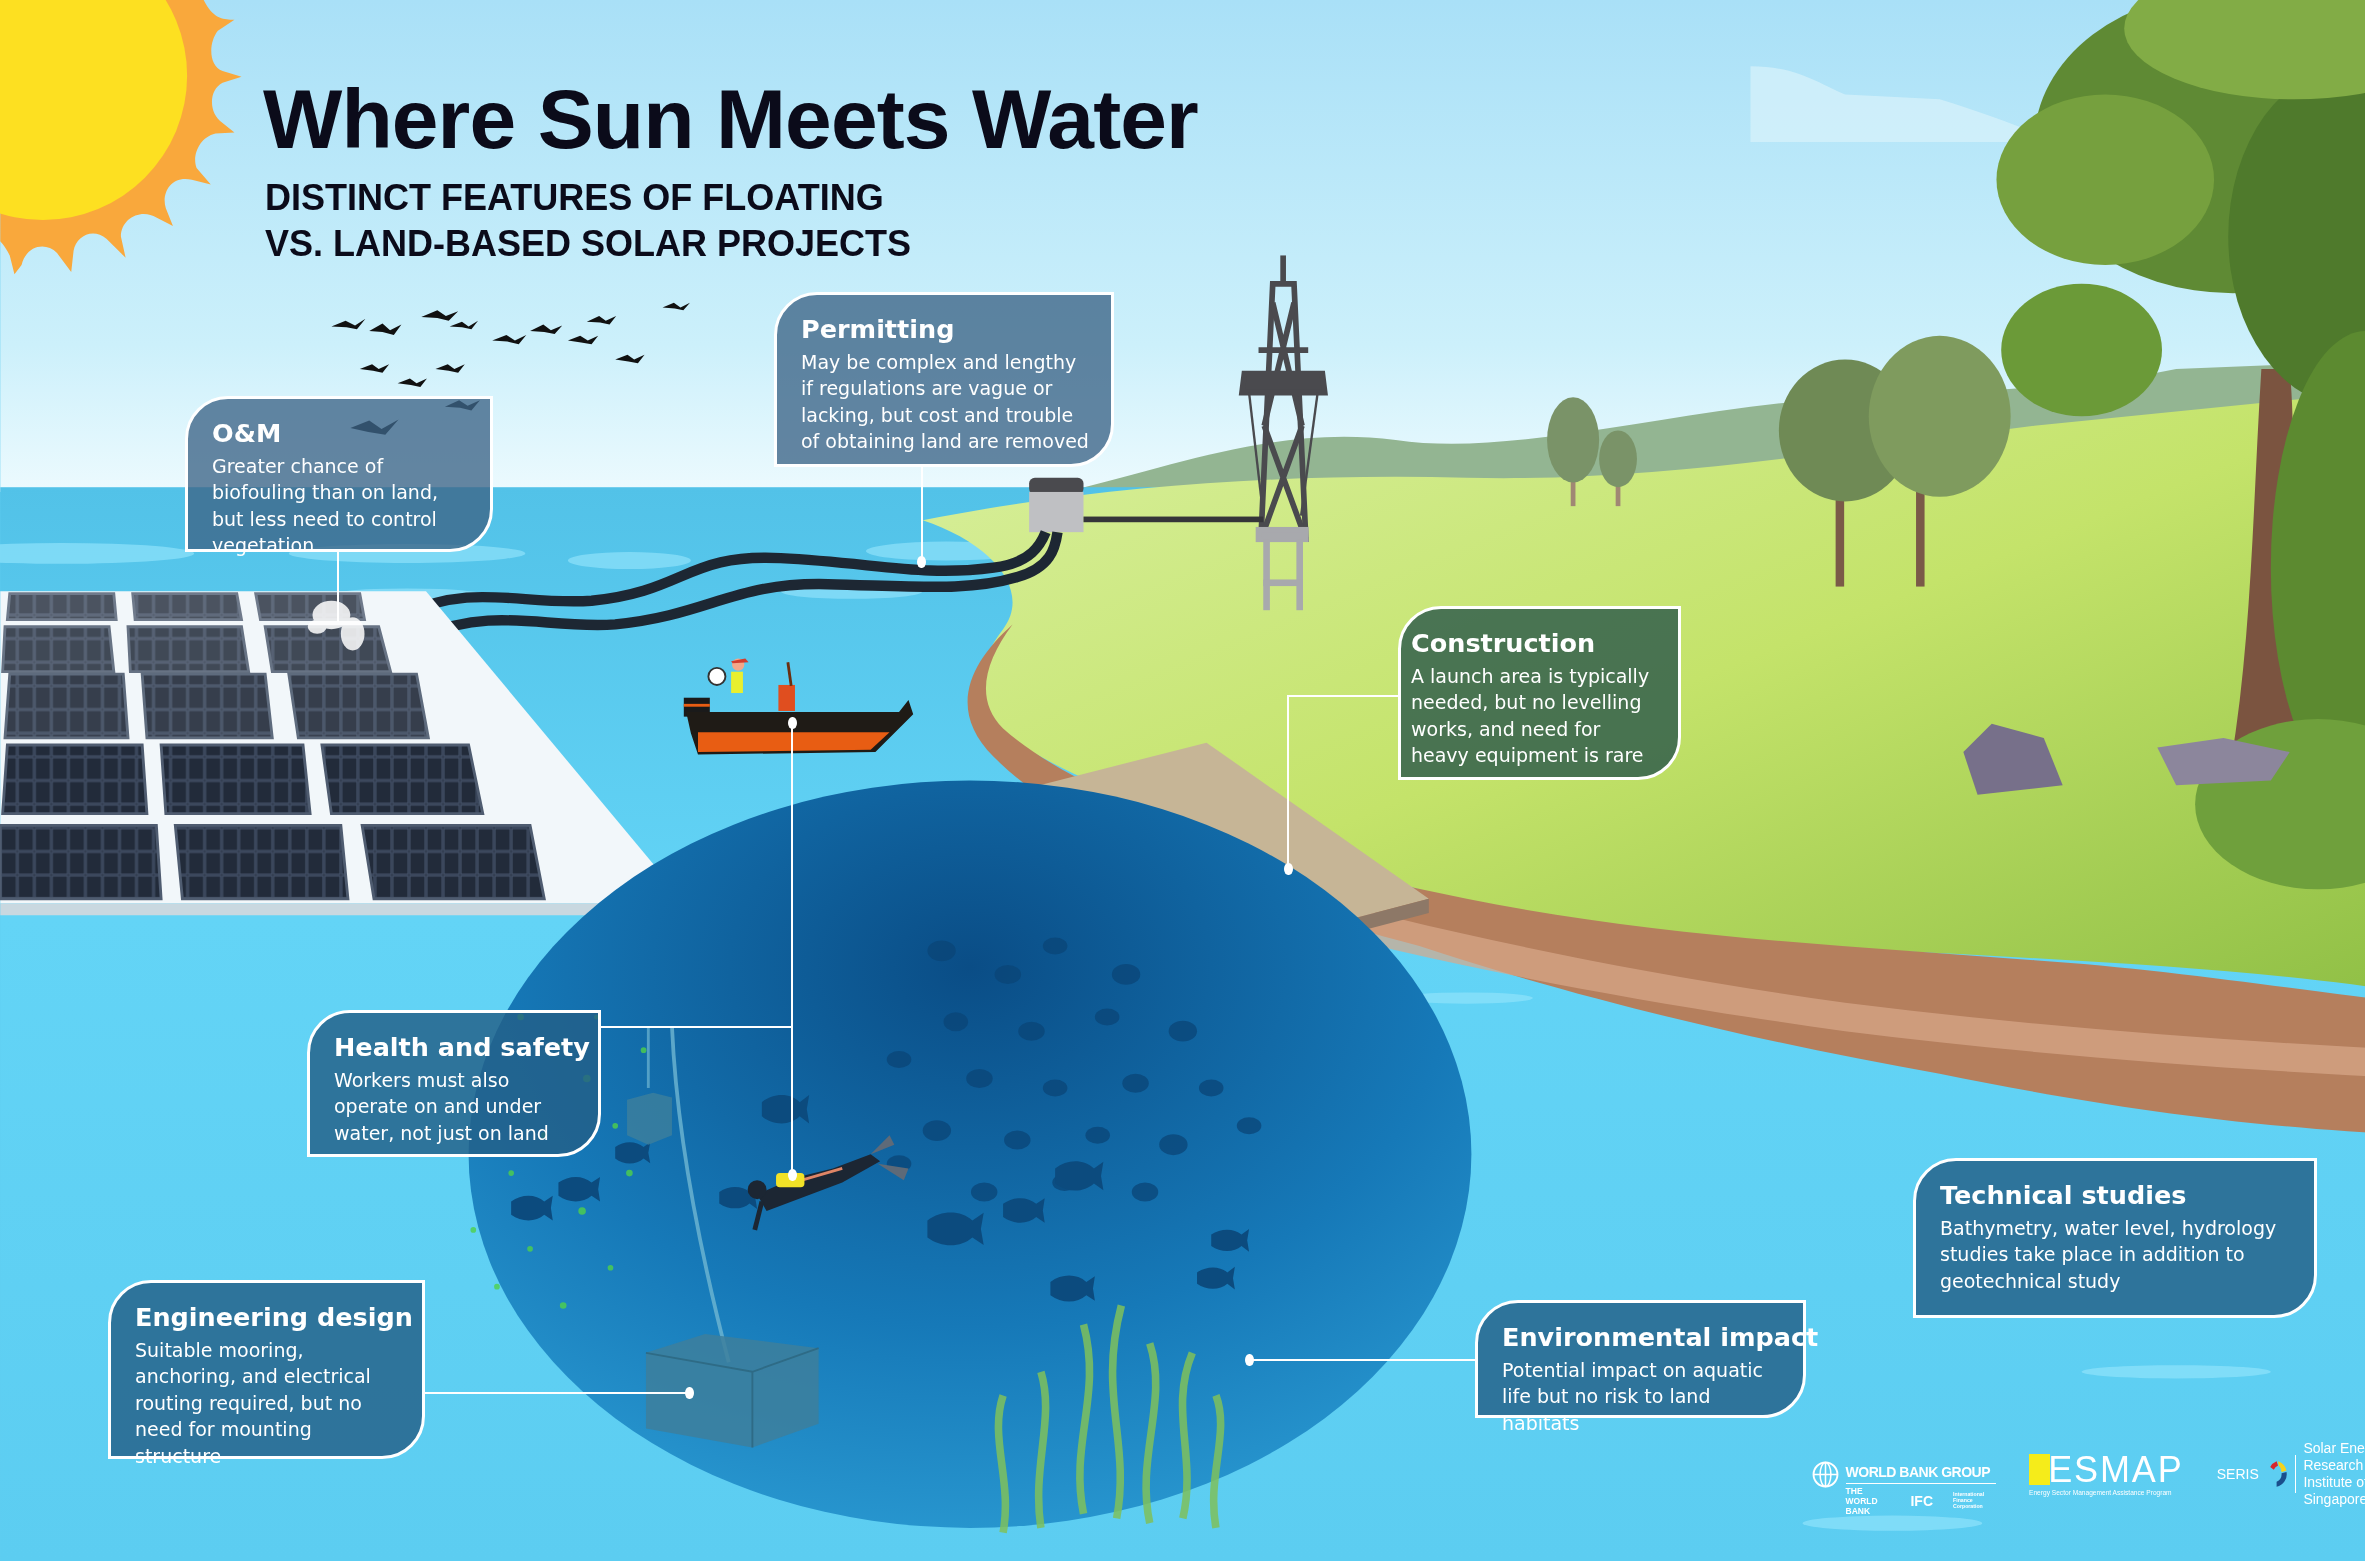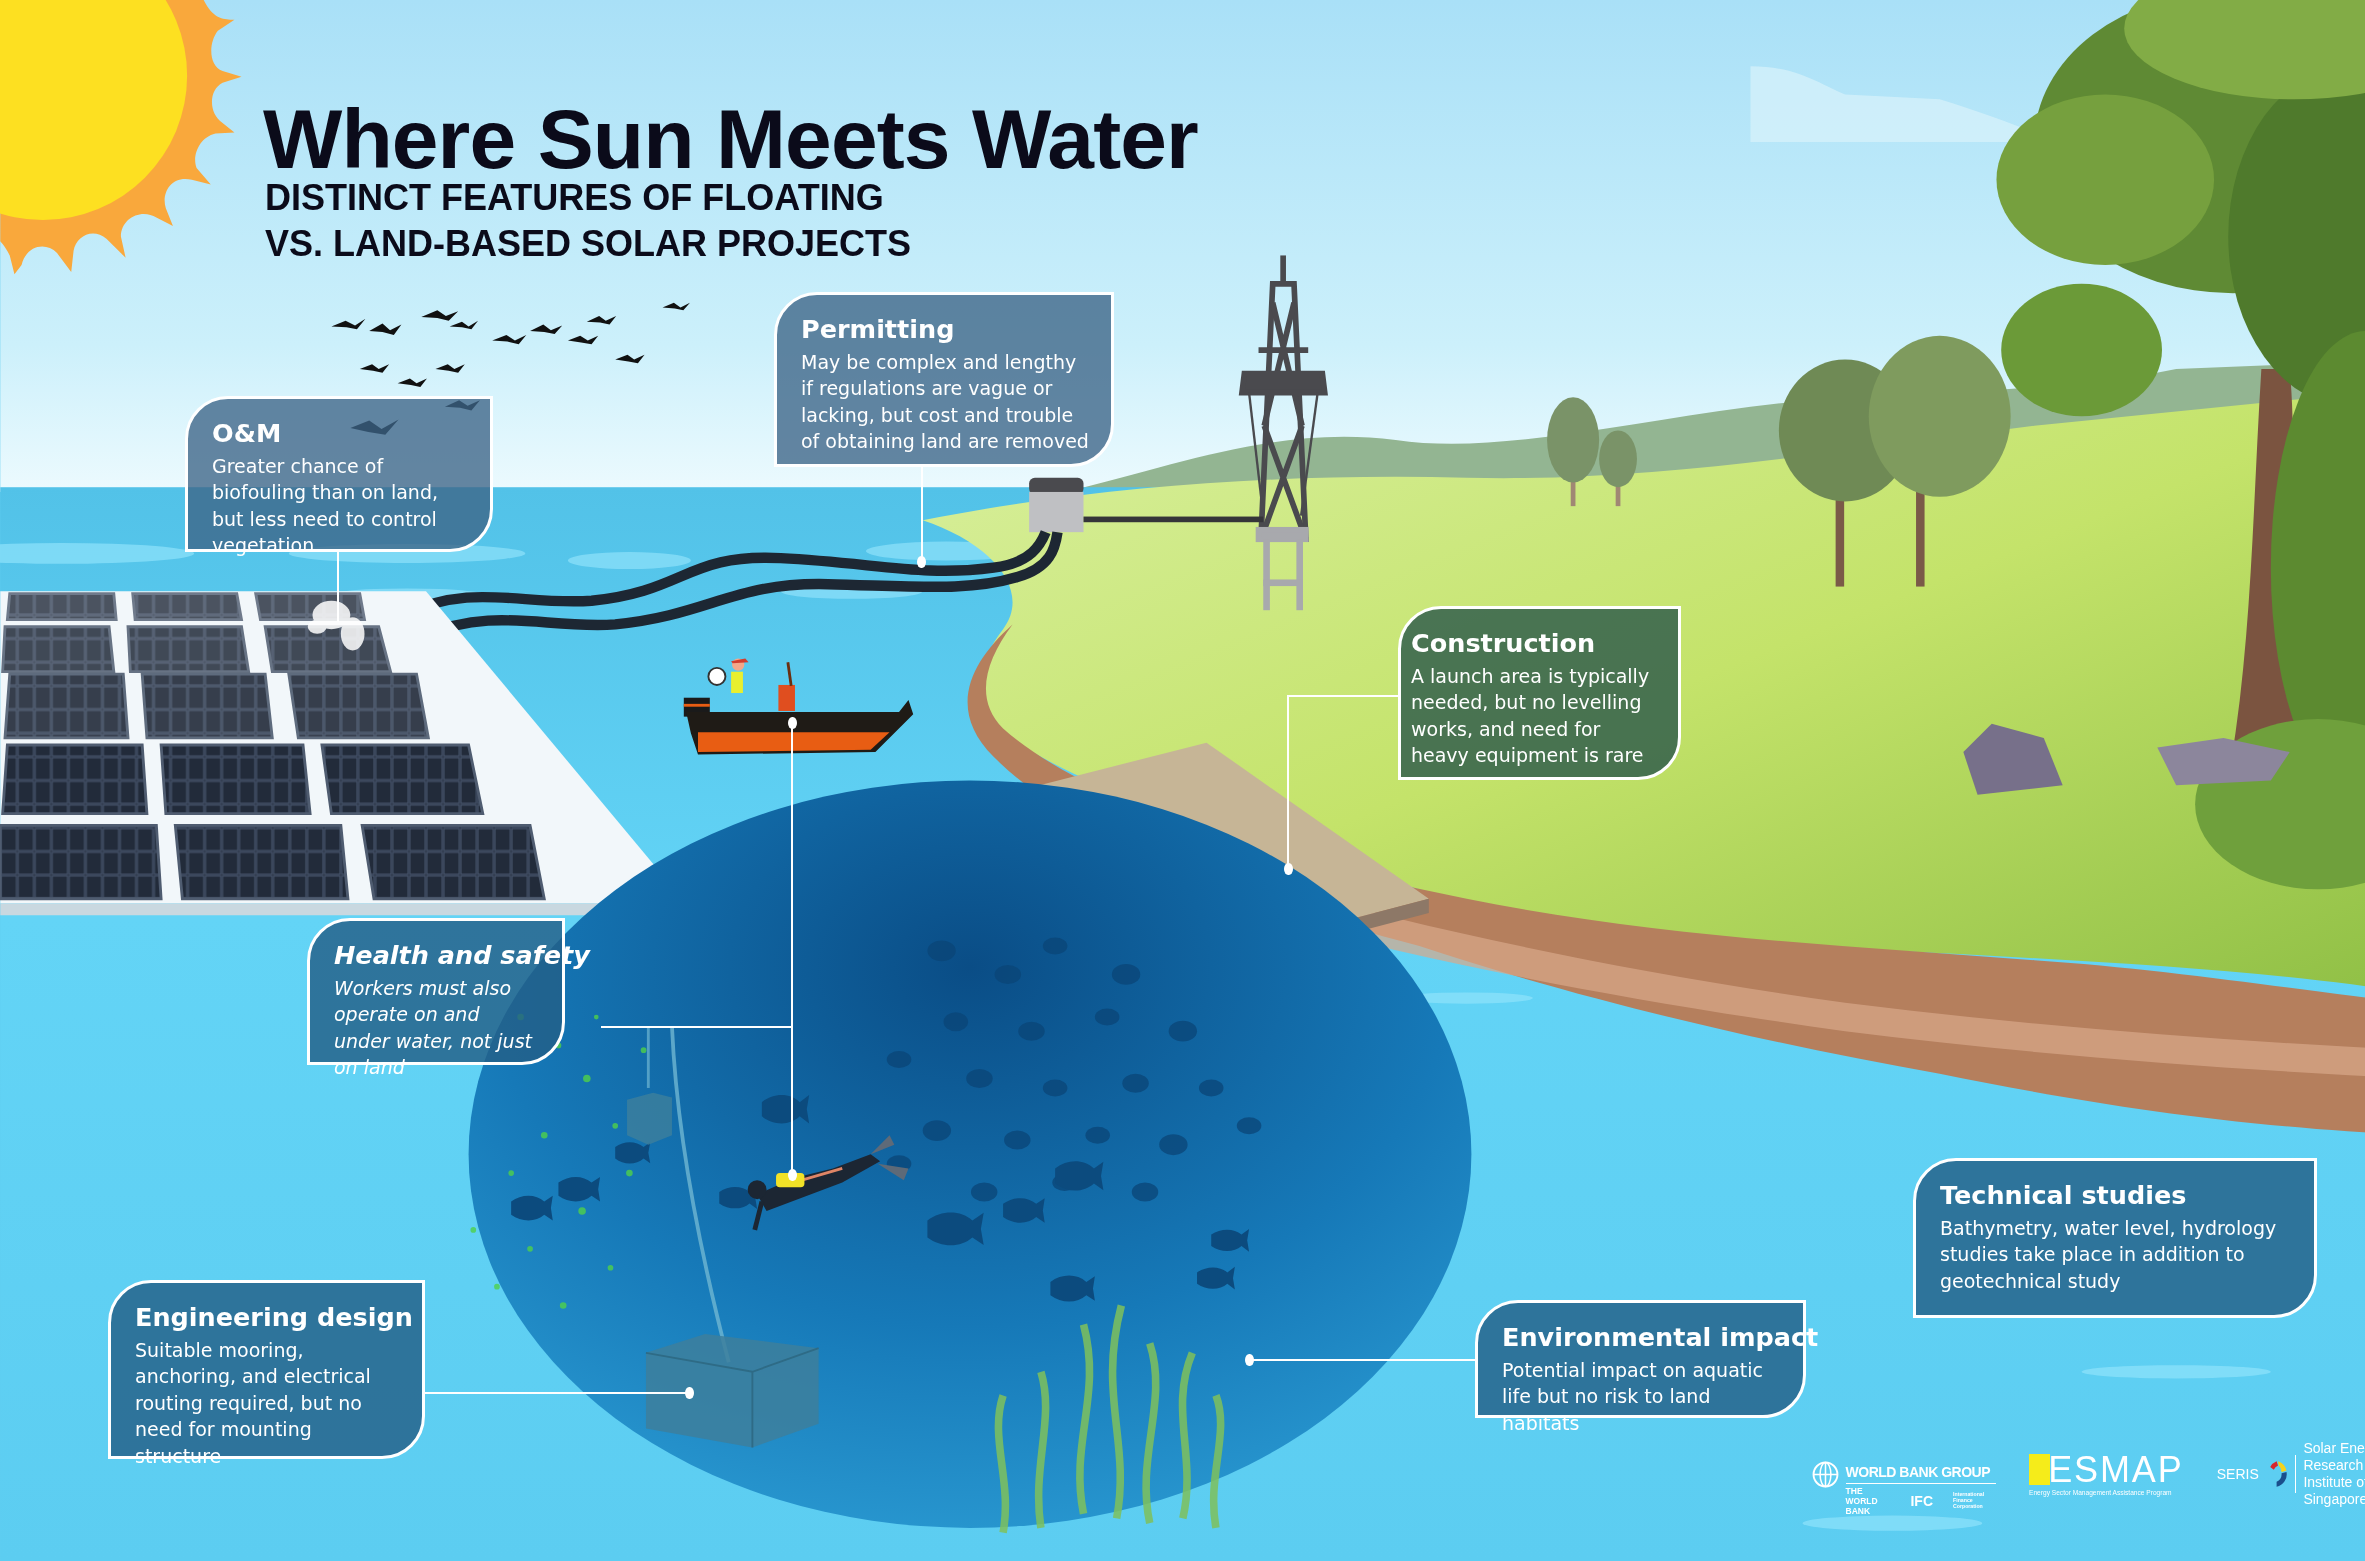--- a/index.html
+++ b/index.html
@@ -1,18 +1,18 @@
 <!DOCTYPE html>
 <html style="font-size:7.6px"><head>
 <meta charset="utf-8">
 <style>
   html, body { margin:0; padding:0; }
   body { width:2413px; height:1561px; overflow:hidden; position:relative; background:#5fcdf0; font-family:"DejaVu Sans", sans-serif; }
   #scene { position:absolute; left:0; top:0; width:2413px; height:1561px; }
-  .title { position:absolute; left:263px; top:71px; font-family:"Liberation Sans", sans-serif; font-weight:700; font-size:84px; color:#0b0b1a; letter-spacing:-0.9px; white-space:nowrap;margin-top:20px; }
+  .title { position:absolute; left:263px; top:71px; font-family:"Liberation Sans", sans-serif; font-weight:700; font-size:84px; color:#0b0b1a; letter-spacing:-0.9px; white-space:nowrap; }
   .subtitle { position:absolute; left:265px; top:175px; font-family:"Liberation Sans", sans-serif; font-weight:700; font-size:36px; line-height:46px; color:#0b0b1a; white-space:nowrap; }
   .callout { position:absolute; box-sizing:border-box; border:3.8px solid #ffffff; border-radius:43px 0 43px 0; padding:18px 21px 14px 24px; color:#ffffff; }
   .callout .ch { font-family:"DejaVu Sans", sans-serif; font-weight:700; font-size:25.5px; line-height:33px; margin-bottom:2.8px; white-space:nowrap; }
   .callout .cb { font-family:"DejaVu Sans", sans-serif; font-size:19px; line-height:26.5px; }
   .c-blue { background:rgba(35,95,135,0.82); }
   .c-slate { background:rgba(60,100,135,0.78); }
   .c-green { background:rgba(45,90,75,0.82); }
   .leader { position:absolute; background:#ffffff; }
   .dot { position:absolute; width:8.5px; height:12.3px; border-radius:50%; background:#ffffff; }
   .logos { position:absolute; top:1448px; left:1812px; height:52px; display:flex; align-items:center; gap:33px; color:#ffffff; }
@@ -327,21 +327,21 @@
 <div class="callout c-slate" style="left:774px; top:292px; width:340px; height:175px;">
   <div class="ch">Permitting</div>
   <div class="cb">May be complex and lengthy if regulations are vague or lacking, but cost and trouble of obtaining land are removed</div>
 </div>
 
 <div class="callout c-green" style="left:1398px; top:606px; width:283px; height:174px;padding-left:10px;">
   <div class="ch">Construction</div>
   <div class="cb">A launch area is typically needed, but no levelling works, and need for heavy equipment is rare</div>
 </div>
 
-<div class="callout c-blue" style="left:307px; top:918px; width:258px; height:147px;font-style:italic;">
+<div class="callout c-blue" style="left:307px; top:1010px; width:294px; height:147px;">
   <div class="ch">Health and safety</div>
   <div class="cb">Workers must also operate on and under water, not just on land</div>
 </div>
 
 <div class="callout c-blue" style="left:108px; top:1280px; width:317px; height:179px;">
   <div class="ch">Engineering design</div>
   <div class="cb">Suitable mooring, anchoring, and electrical routing required, but no need for mounting structure</div>
 </div>
 
 <div class="callout c-blue" style="left:1475px; top:1300px; width:331px; height:118px;">

